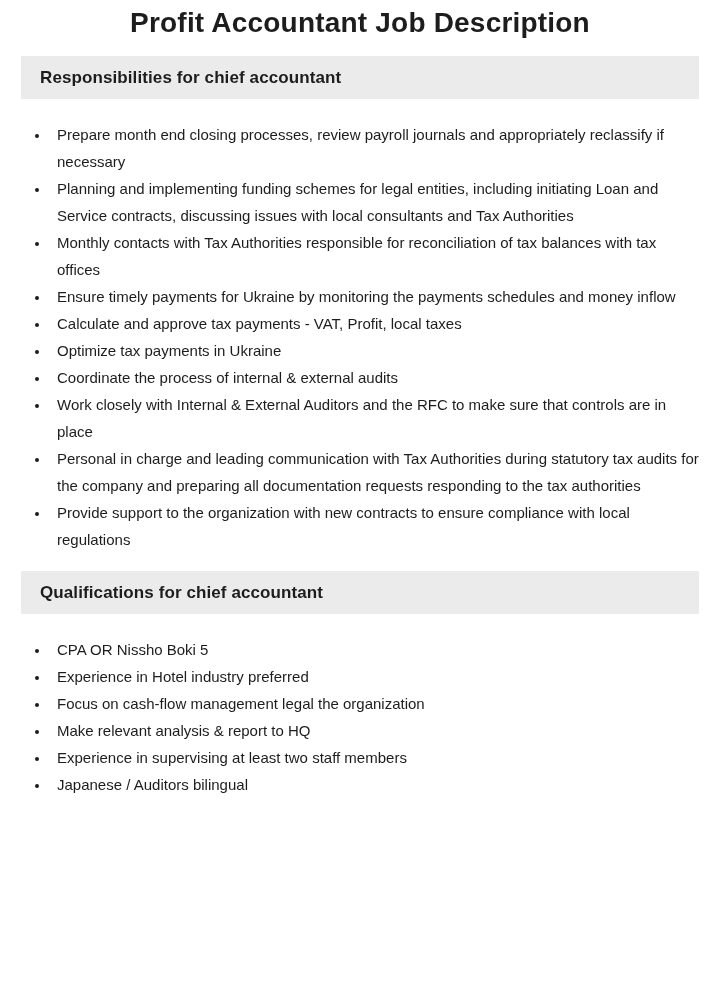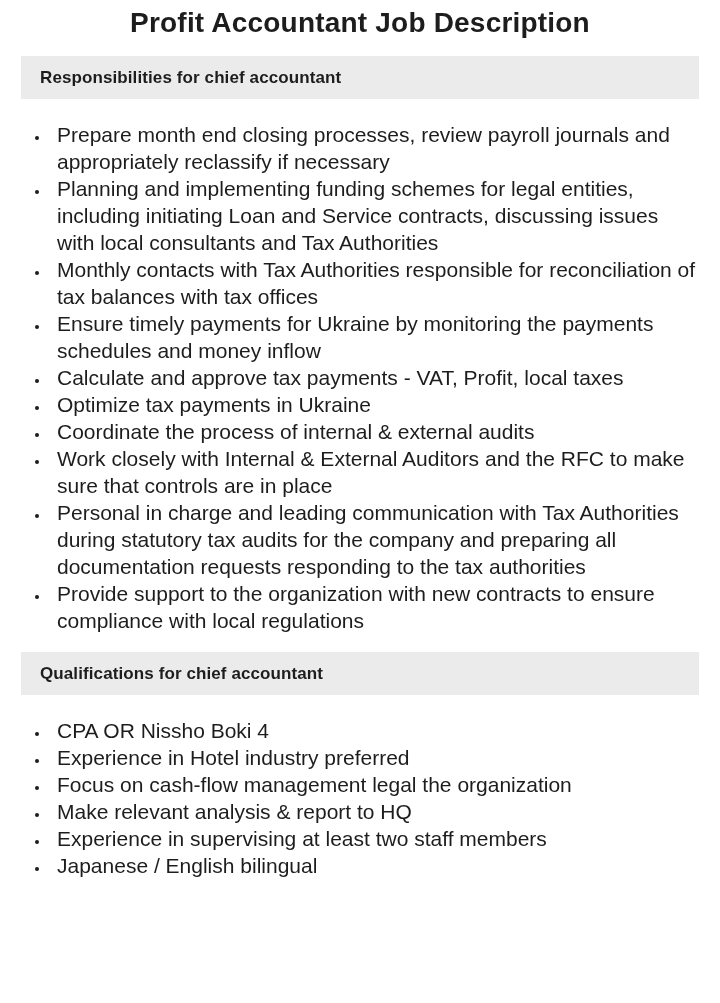--- a/index.html
+++ b/index.html
@@ -47,21 +47,21 @@
     line-height: 43px;
     font-weight: 700;
     letter-spacing: 0.1px;
   }
   ul.bullet-list {
     margin: 22px 0 0 0;
     padding: 0 0 0 29px;
     list-style: disc outside;
   }
   ul.bullet-list li {
-    font-size: 21px;
+    font-size: 15px;
     line-height: 27px;
     padding-left: 7px;
     margin: 0;
   }
   ul.bullet-list li::marker {
     font-size: 13px;
   }
   section.qualifications .section-bar {
     margin-top: 18px;
   }
@@ -90,22 +90,22 @@
         <li>Personal in charge and leading communication with Tax Authorities during statutory tax audits for the company and preparing all documentation requests responding to the tax authorities</li>
         <li>Provide support to the organization with new contracts to ensure compliance with local regulations</li>
       </ul>
   </section>
 
   <section class="qualifications">
     <header class="section-bar">
       <h2>Qualifications for chief accountant</h2>
     </header>
     <ul class="bullet-list">
-        <li>CPA OR Nissho Boki 4</li>
+        <li>CPA OR Nissho Boki 5</li>
         <li>Experience in Hotel industry preferred</li>
         <li>Focus on cash-flow management legal the organization</li>
         <li>Make relevant analysis &amp; report to HQ</li>
         <li>Experience in supervising at least two staff members</li>
-        <li>Japanese / English bilingual</li>
+        <li>Japanese / Auditors bilingual</li>
       </ul>
   </section>
 
 </main>
 
 </body></html>

